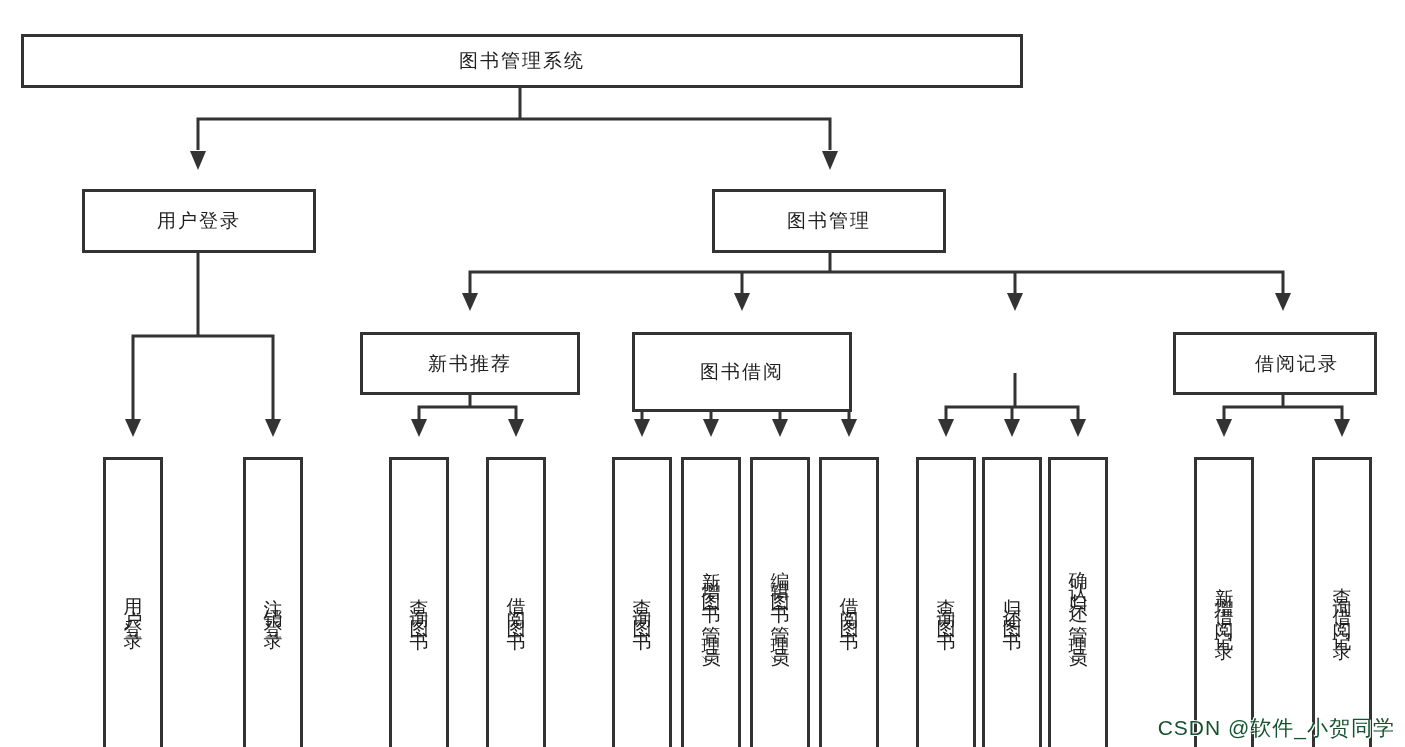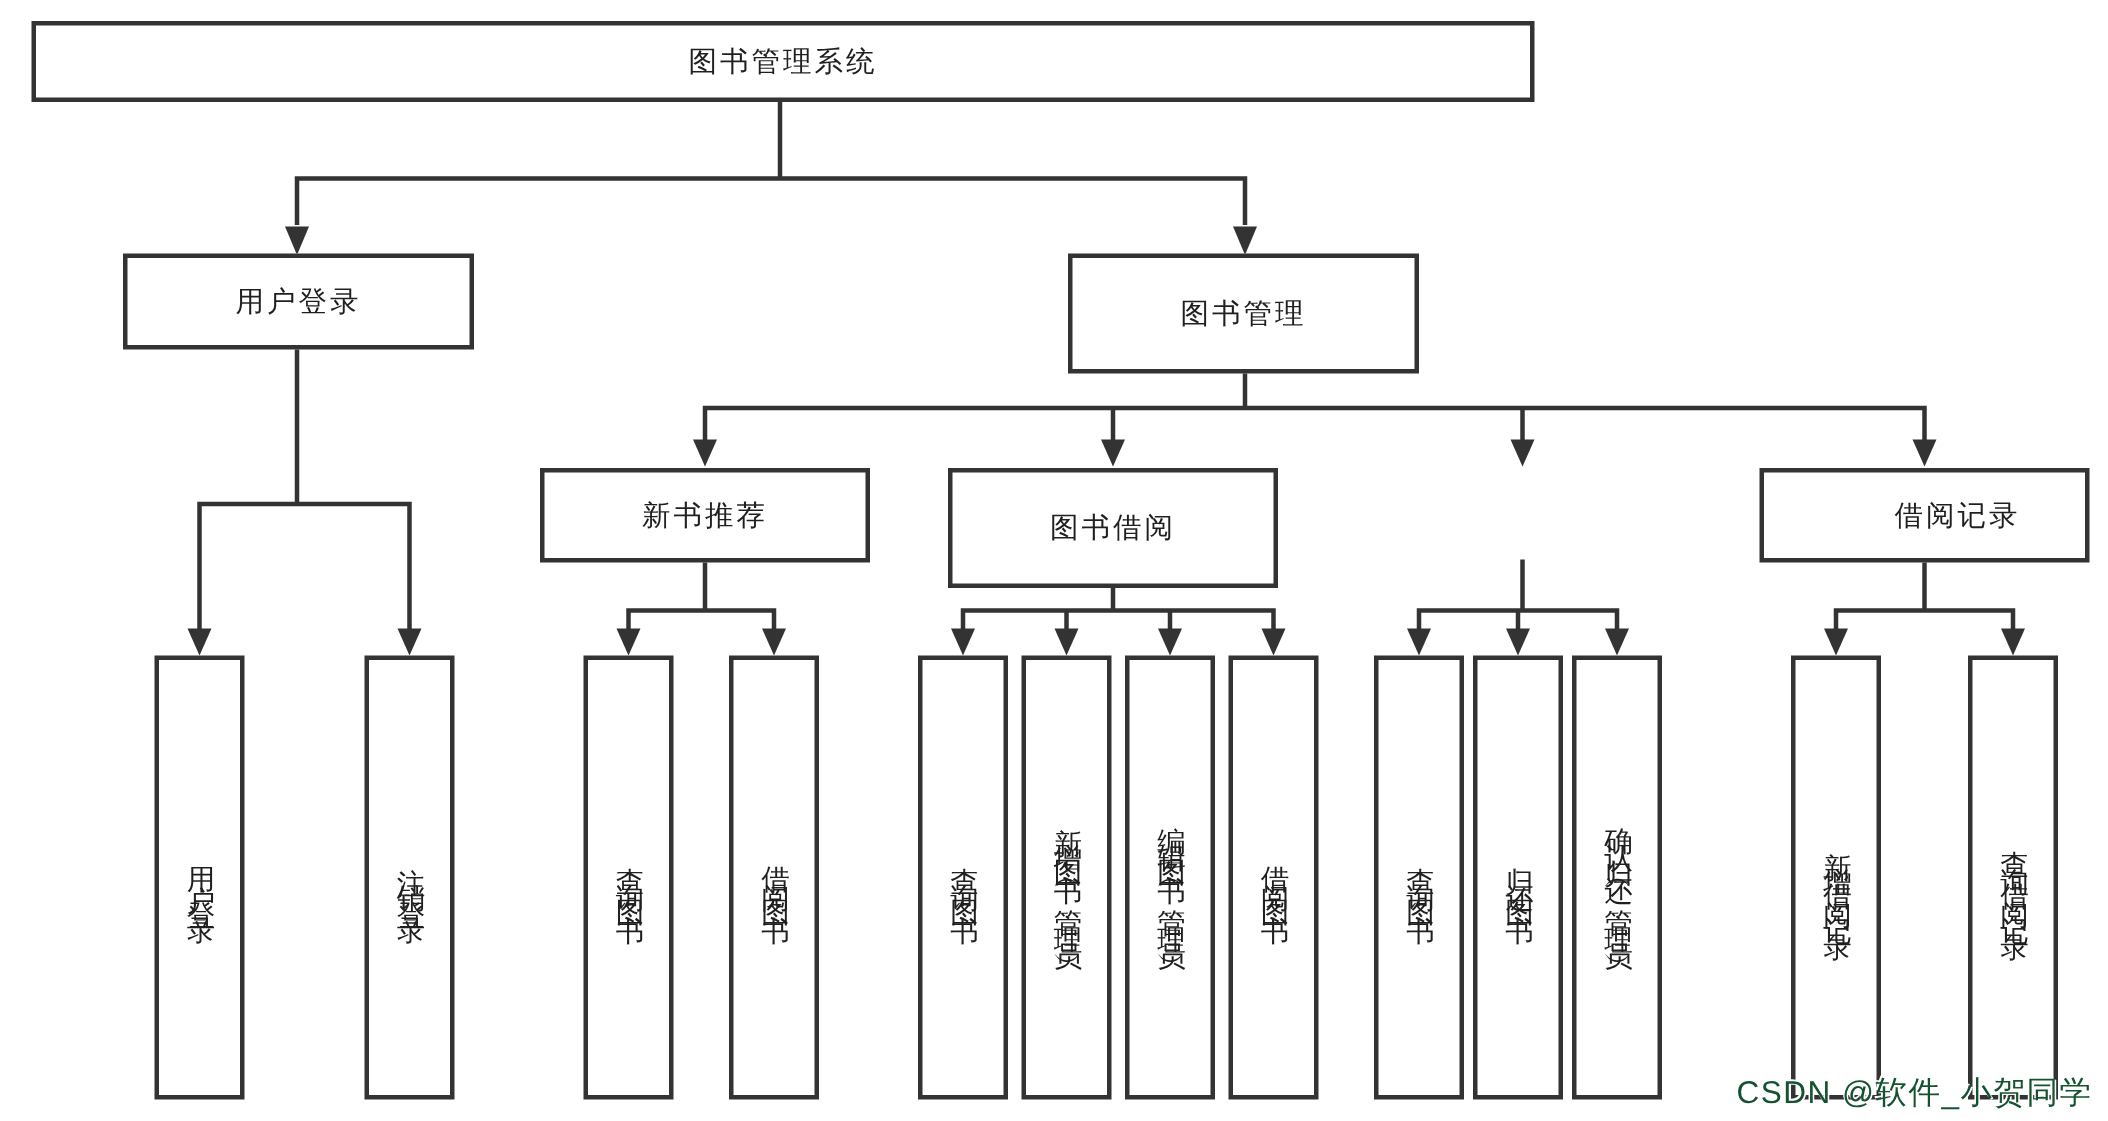--- a/index.html
+++ b/index.html
@@ -21,38 +21,39 @@
     position: absolute;
     box-sizing: border-box;
     background: #ffffff;
     border: 3px solid #333333;
     display: flex;
     align-items: center;
     justify-content: center;
     font-size: 19px;
     letter-spacing: 2px;
     white-space: nowrap;
+    margin-top: 20px;
   }
   .leaf {
     writing-mode: vertical-rl;
     text-orientation: mixed;
     letter-spacing: 11px;
     font-size: 19px;
     white-space: normal;
   }
   
   .n-root  { left: 21px;  top: 14px;  width: 1002px; height: 54px; }
   
   .n-login { left: 82px;  top: 169px; width: 234px; height: 64px; }
-  .n-mgmt  { left: 712px; top: 169px; width: 234px; height: 80px; }
+  .n-mgmt  { left: 712px; top: 169px; width: 234px; height: 64px; }
   
   .n-newrec  { left: 360px;  top: 312px; width: 220px; height: 63px; }
   .n-borrow  { left: 632px;  top: 312px; width: 220px; height: 80px; }
   .n-current { left: 905px;  top: 312px; width: 220px; height: 63px; }
-  .n-records { left: 1173px; top: 312px; width: 220px; height: 63px; padding-left: 44px; }
+  .n-records { left: 1173px; top: 312px; width: 204px; height: 63px; padding-left: 44px; }
   
   .leaf { top: 437px; height: 296px; width: 60px; }
   .l-1  { left: 103px; }
   .l-2  { left: 243px; }
   .l-3  { left: 389px; }
   .l-4  { left: 486px; }
   .l-5  { left: 612px; }
   .l-6  { left: 681px; }
   .l-7  { left: 750px; }
   .l-8  { left: 819px; }

